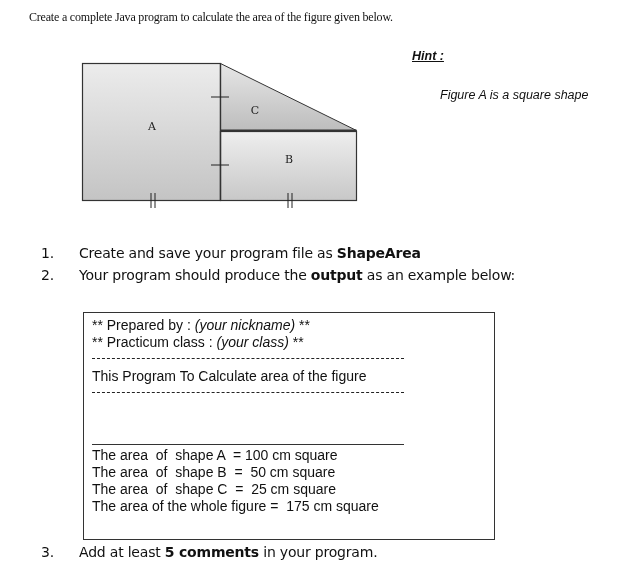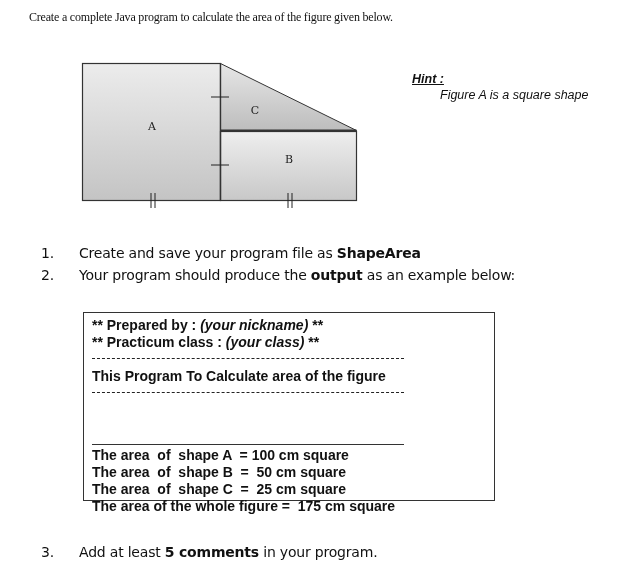--- a/index.html
+++ b/index.html
@@ -1,24 +1,24 @@
 <!DOCTYPE html>
 <html><head>
   <meta charset="utf-8">
   <style>
     html, body { margin:0; padding:0; background:#ffffff; }
     body { width:629px; height:564px; position:relative; overflow:hidden; font-family:"DejaVu Sans", sans-serif; color:#111; }
     .title { position:absolute; left:29px; top:10px; font-size:12px; letter-spacing:-0.2px; white-space:nowrap;font-family:Liberation Serif, serif; }
     .figure { position:absolute; left:0; top:0; }
-    .hint-title { position:absolute; left:412px; top:72px; font-family:"Liberation Sans", sans-serif; font-size:12.5px; font-weight:bold; font-style:italic; text-decoration:underline; }
+    .hint-title { position:absolute; left:412px; top:49px; font-family:"Liberation Sans", sans-serif; font-size:12.5px; font-weight:bold; font-style:italic; text-decoration:underline; }
     .hint-text { position:absolute; left:412px; top:88px; font-family:"Liberation Sans", sans-serif; font-size:12.5px; font-style:italic;margin-left:28px; }
     .step { position:absolute; left:29px; font-size:14px; white-space:nowrap; letter-spacing:-0.2px;margin-left:12px; }
     .step .num { display:inline-block; width:38px; }
     .step b { font-weight:bold; }
-    .out-box { position:absolute; left:83px; top:312px; width:412px; height:189px; border:1px solid #333; box-sizing:border-box; font-family:"Liberation Sans", sans-serif; font-size:14px; color:#111;font-weight:bold; }
+    .out-box { position:absolute; left:83px; top:312px; width:412px; height:228px; border:1px solid #333; box-sizing:border-box; font-family:"Liberation Sans", sans-serif; font-size:14px; color:#111; }
     .out-line { position:absolute; left:8px; white-space:pre; }
     .dash { position:absolute; left:8px; width:312px; border-top:1px dashed #222; }
     .solid { position:absolute; left:8px; width:312px; border-top:1px solid #333; }
     i { font-style:italic; }
   </style>
 </head>
 <body>
 
 <div class="title">Create a complete Java program to calculate the area of the figure given below.</div>
 

